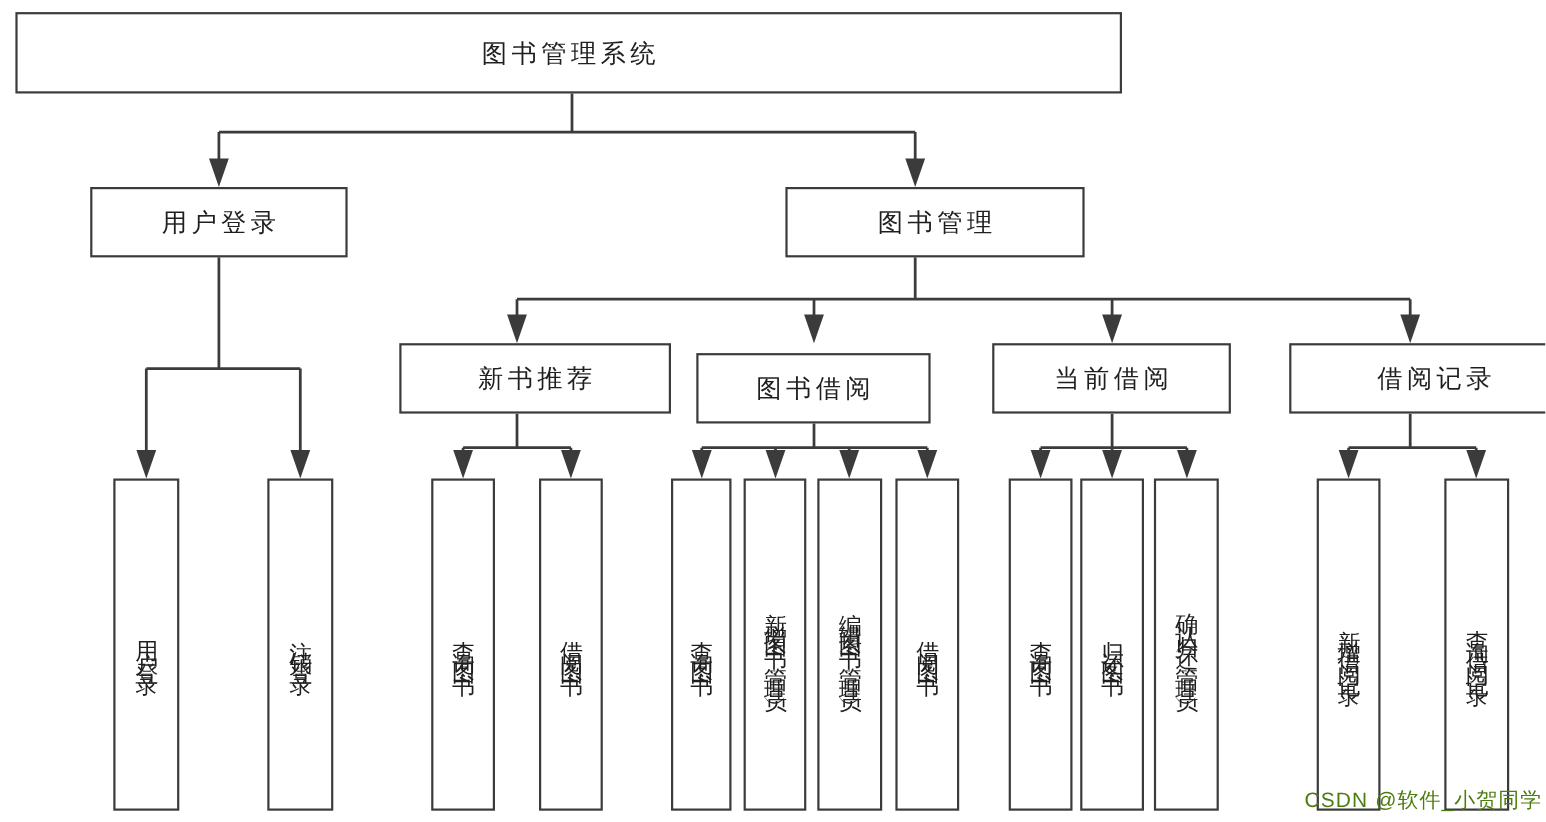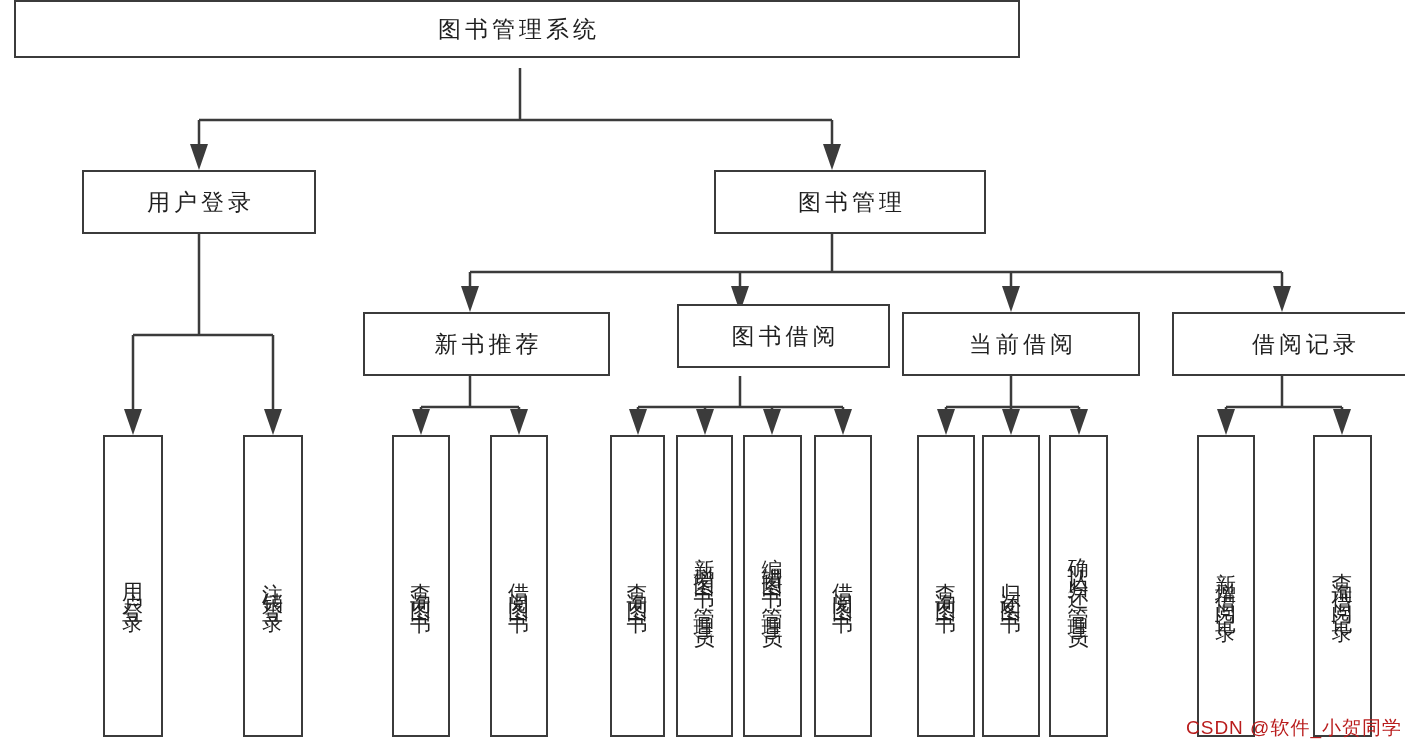--- a/index.html
+++ b/index.html
@@ -32,21 +32,21 @@
     writing-mode:vertical-rl;
     text-orientation:mixed;
     letter-spacing:10px;
     line-height:1;
     white-space:nowrap;
   }
   .watermark{
     position:absolute;
     left:1186px;top:715px;
     font-size:19px;
-    color:#b91c1c;
+    color:#4d7c0f;
     letter-spacing:1px;
     white-space:nowrap;
   }
 </style>
 </head>
 <body>
 
 <div class="canvas">
 
   <svg class="connector-svg" width="1405" height="747" viewBox="0 0 1405 747">
@@ -82,38 +82,38 @@
       <polygon points="763,409 781,409 772,435"></polygon>
       <polygon points="834,409 852,409 843,435"></polygon>
       <polygon points="937,409 955,409 946,435"></polygon>
       <polygon points="1002,409 1020,409 1011,435"></polygon>
       <polygon points="1070,409 1088,409 1079,435"></polygon>
       <polygon points="1217,409 1235,409 1226,435"></polygon>
       <polygon points="1333,409 1351,409 1342,435"></polygon>
     </g>
   </svg>
 
-  <div class="node hbox" style="left:14px;top:0;width:1006px;height:58px;">
+  <div class="node hbox" style="left:14px;top:11px;width:1006px;height:74px;">
     <span>图书管理系统</span>
   </div>
 
   <div class="node hbox" style="left:82px;top:170px;width:234px;height:64px;">
     <span>用户登录</span>
   </div>
   <div class="node hbox" style="left:714px;top:170px;width:272px;height:64px;">
     <span>图书管理</span>
   </div>
 
   <div class="node hbox" style="left:363px;top:312px;width:247px;height:64px;">
     <span>新书推荐</span>
   </div>
-  <div class="node hbox" style="left:633px;top:304px;width:213px;height:64px;margin-left:44px;">
+  <div class="node hbox" style="left:633px;top:321px;width:213px;height:64px;">
     <span>图书借阅</span>
   </div>
-  <div class="node hbox" style="left:902px;top:312px;width:238px;height:64px;">
+  <div class="node hbox" style="left:902px;top:312px;width:217px;height:64px;">
     <span>当前借阅</span>
   </div>
   <div class="node hbox" style="left:1172px;top:312px;width:264px;height:64px;">
     <span>借阅记录</span>
   </div>
 
   <div class="node vbox" style="left:103px;top:435px;width:60px;height:302px;">
     <span class="vtext">用户登录</span>
   </div>
   <div class="node vbox" style="left:243px;top:435px;width:60px;height:302px;">

